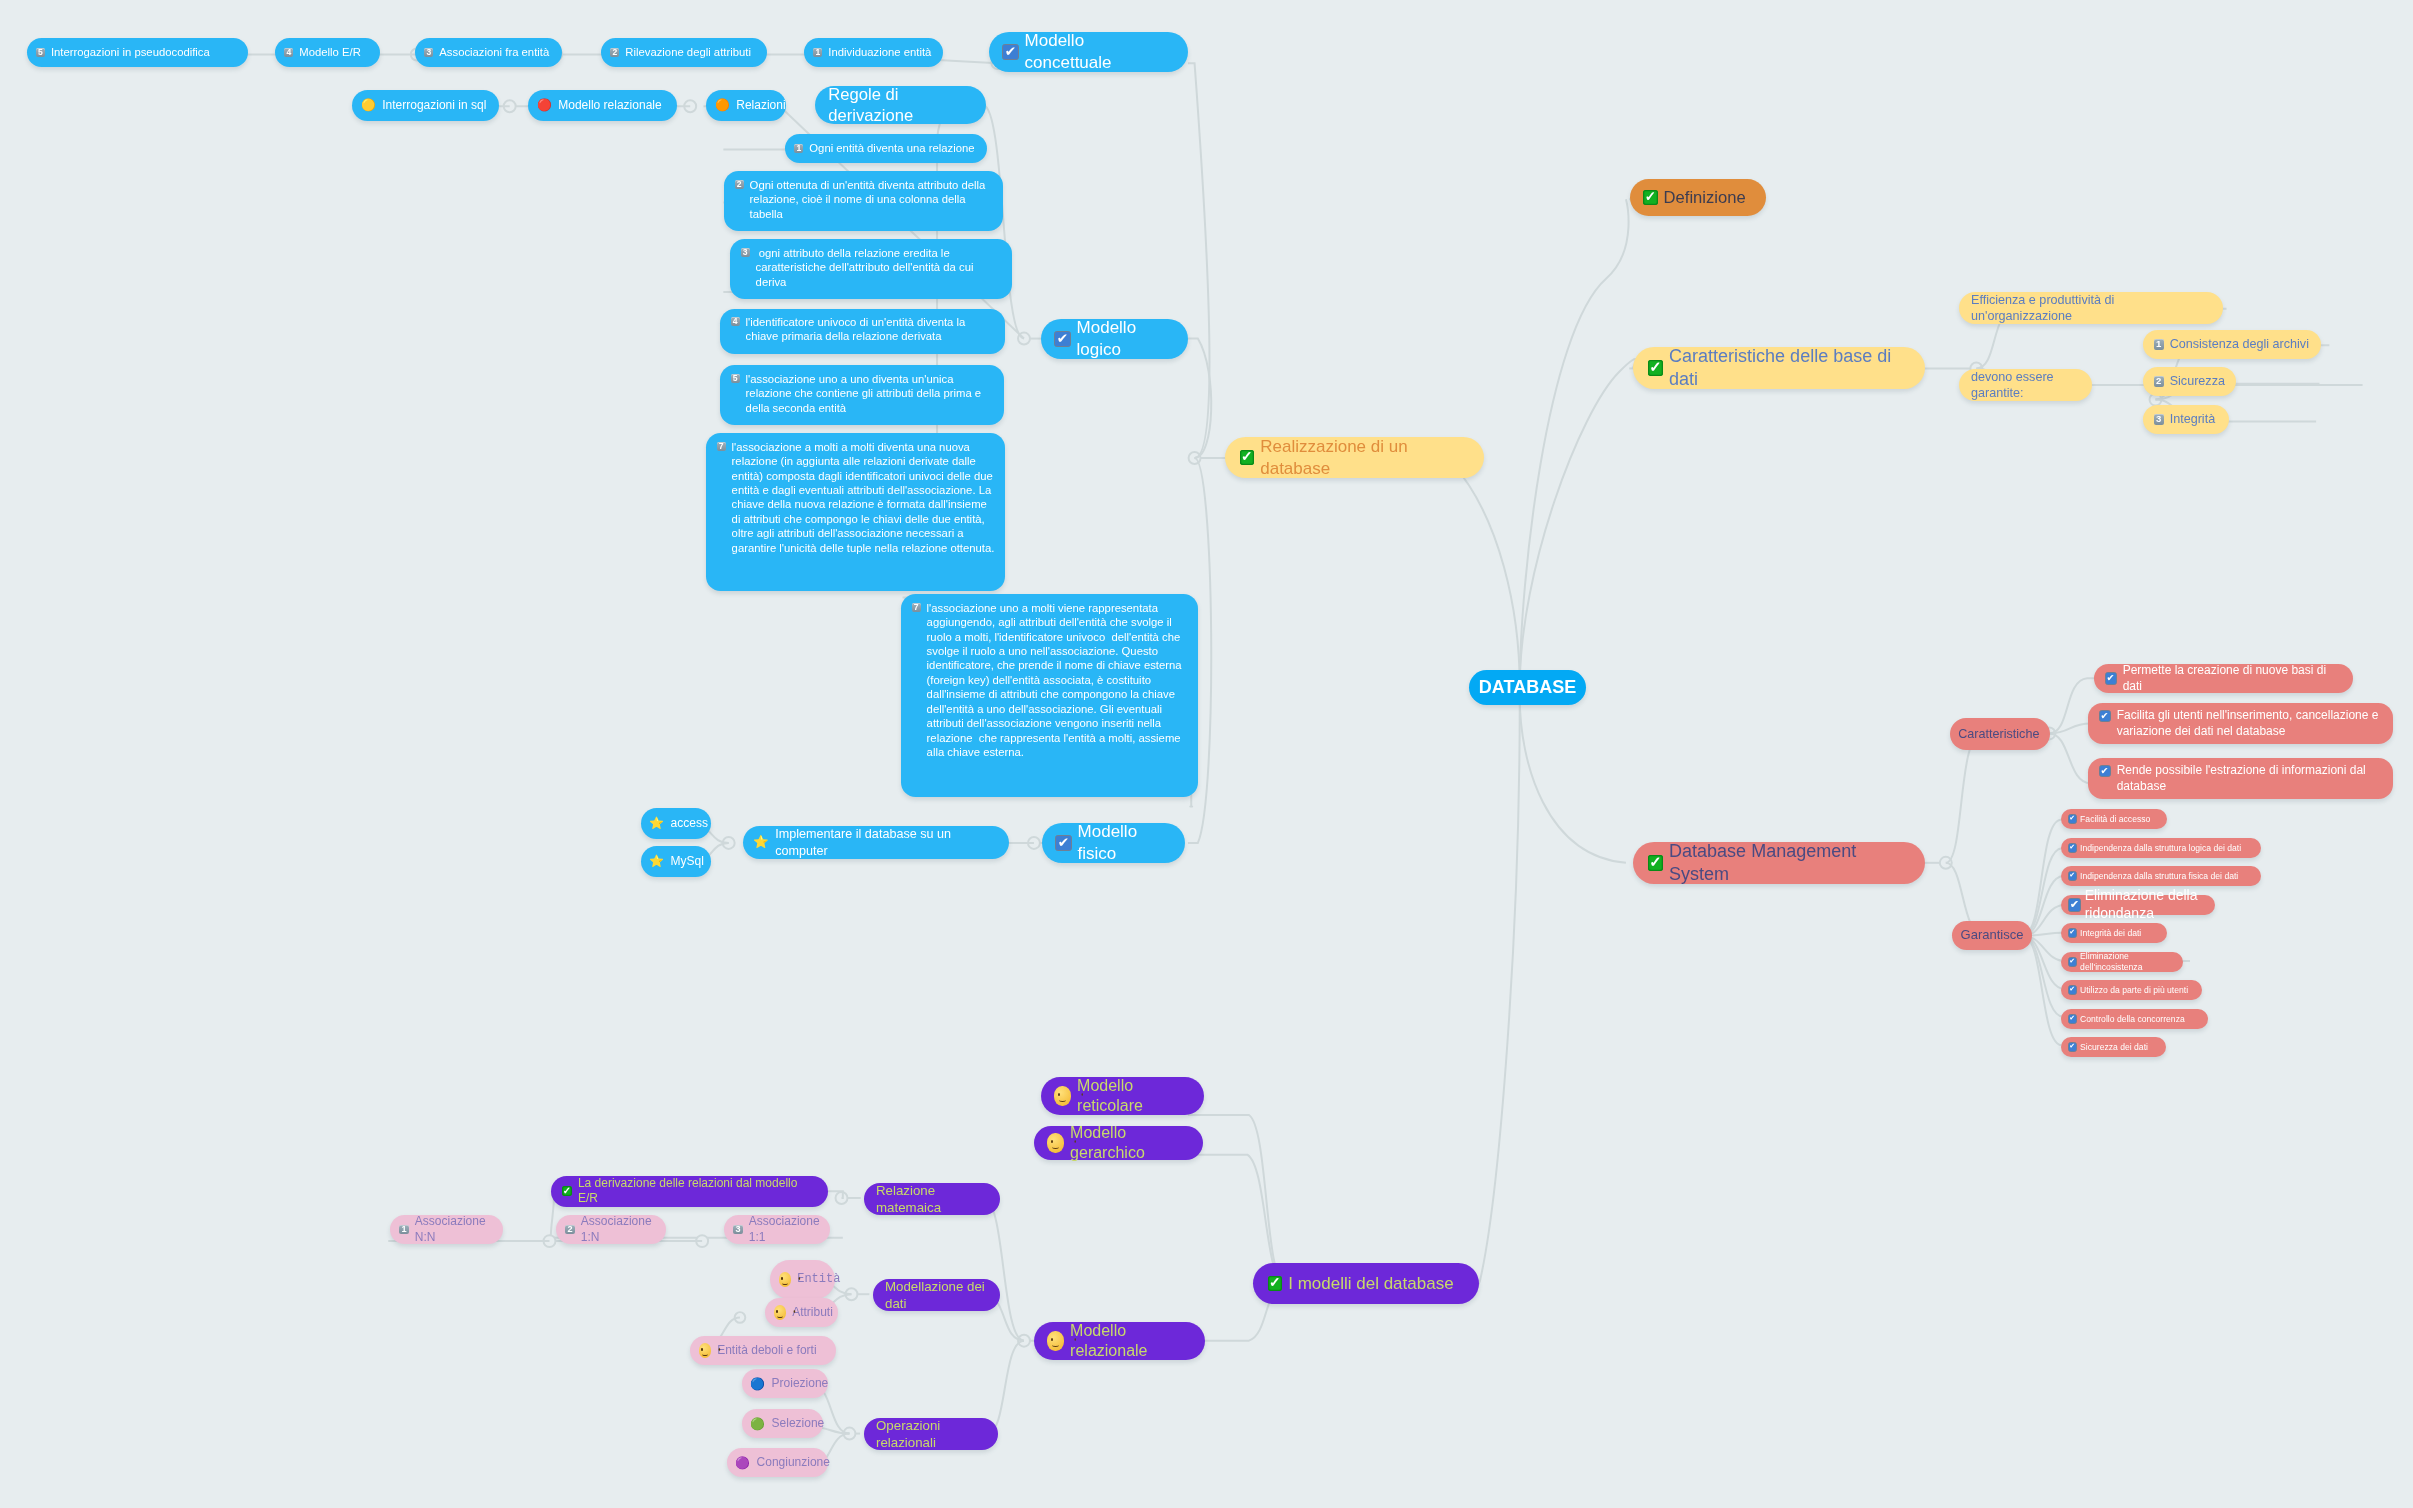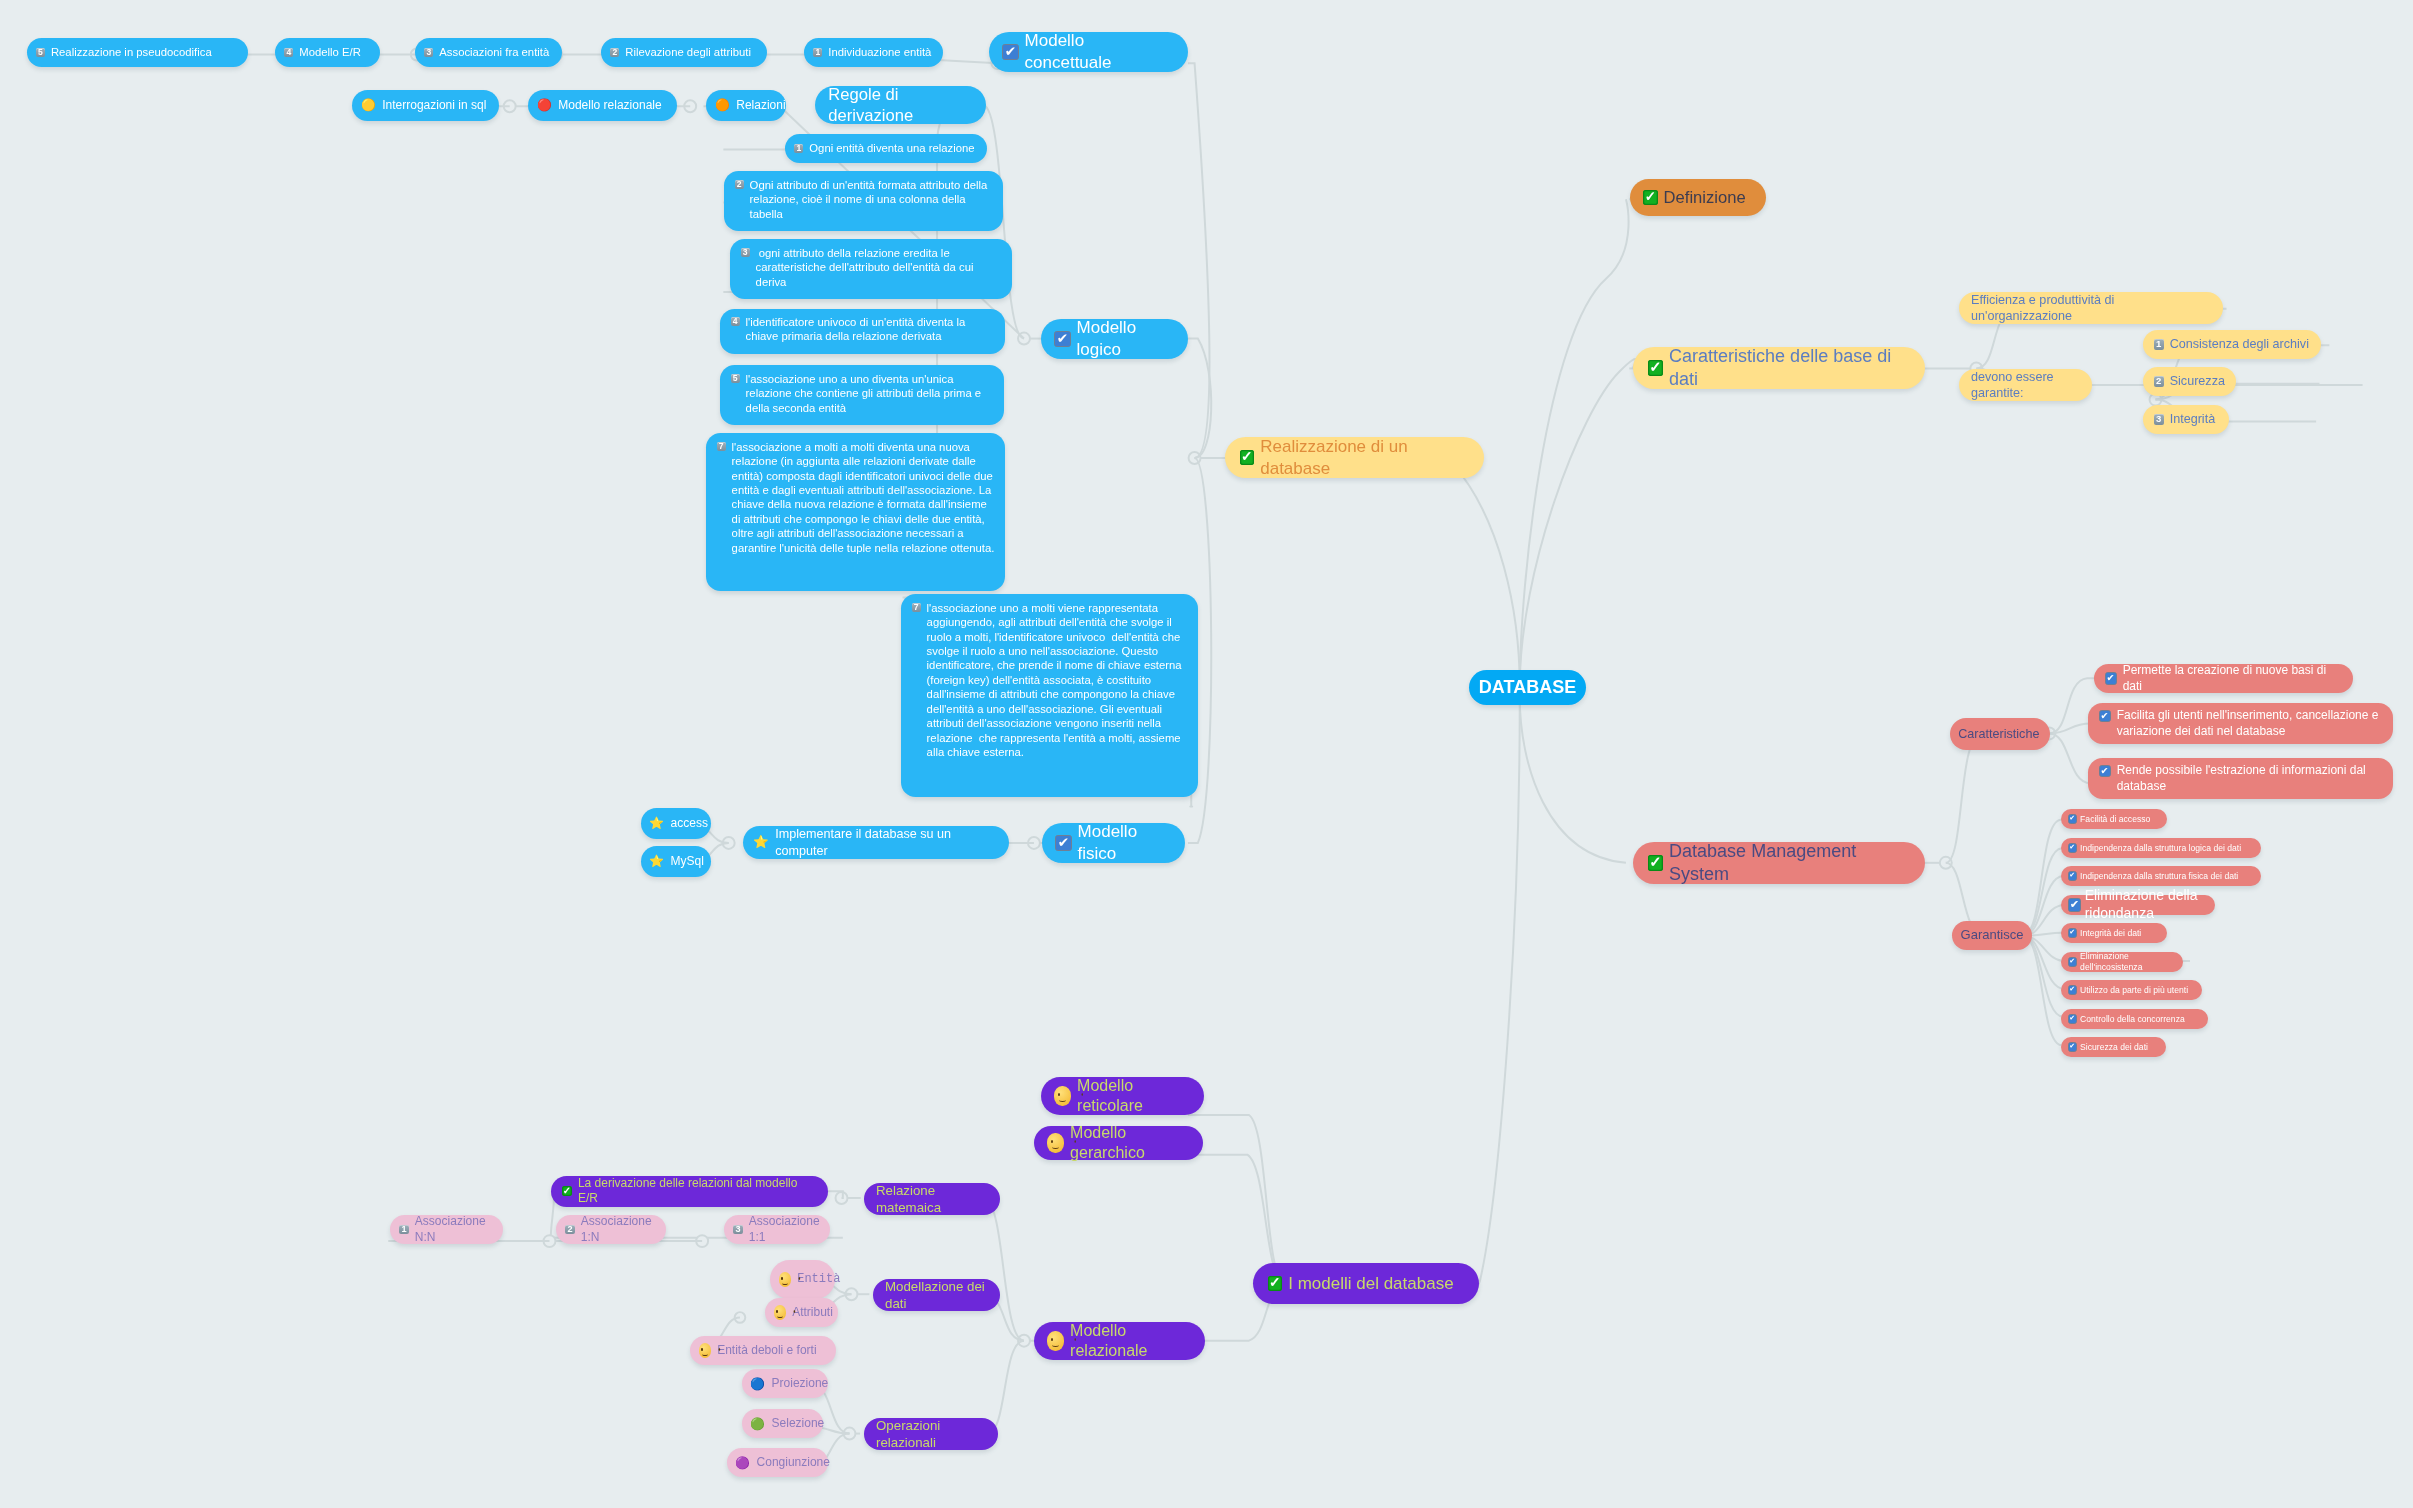--- a/index.html
+++ b/index.html
@@ -328,21 +328,21 @@
   <div class="node blue" style="left:415px;top:38px;width:147px;height:29px;padding:0 9.3px;font-size:11.3px;">
     <span class="ico numbox">3</span>
     <span class="txt">Associazioni fra entità</span>
   </div>
   <div class="node blue" style="left:275px;top:38px;width:105px;height:29px;padding:0 9.3px;font-size:11.3px;">
     <span class="ico numbox">4</span>
     <span class="txt">Modello E/R</span>
   </div>
   <div class="node blue" style="left:26.6px;top:38px;width:221px;height:29px;padding:0 9.3px;font-size:11.3px;">
     <span class="ico numbox">5</span>
-    <span class="txt">Realizzazione in pseudocodifica</span>
+    <span class="txt">Interrogazioni in pseudocodifica</span>
   </div>
 
   <div class="node blue" style="left:1041px;top:319px;width:147px;height:40px;padding:0 13.3px;font-size:17px;">
     <span class="ico chk">✔</span>
     <span class="txt">Modello logico</span>
   </div>
 
   <div class="node blue" style="left:815px;top:86px;width:171px;height:38px;padding:0 13.3px;font-size:16.6px;justify-content:center;">
     <span class="txt">Regole di derivazione</span>
   </div>
@@ -358,21 +358,21 @@
     <span class="ico flag">🟡</span>
     <span class="txt">Interrogazioni in sql</span>
   </div>
 
   <div class="node blue" style="left:785px;top:134px;width:202px;height:29px;padding:0 9.3px;font-size:11.3px;">
     <span class="ico numbox">1</span>
     <span class="txt">Ogni entità diventa una relazione</span>
   </div>
   <div class="node blue rect" style="left:724px;top:171px;width:279px;height:60px;padding:6.6px 10.6px;font-size:11.3px;align-items:flex-start;">
     <span class="ico numbox" style="margin-top:2px;">2</span>
-    <span class="txt">Ogni attributo di un'entità formata attributo della relazione, cioè il nome di una colonna della tabella</span>
+    <span class="txt">Ogni ottenuta di un'entità diventa attributo della relazione, cioè il nome di una colonna della tabella</span>
   </div>
   <div class="node blue rect" style="left:730px;top:239px;width:282px;height:60px;padding:6.6px 10.6px;font-size:11.3px;align-items:flex-start;">
     <span class="ico numbox" style="margin-top:2px;">3</span>
     <span class="txt"> ogni attributo della relazione eredita le caratteristiche dell'attributo dell'entità da cui deriva</span>
   </div>
   <div class="node blue rect" style="left:720px;top:309px;width:285px;height:45px;padding:6px 10.6px;font-size:11.3px;align-items:flex-start;">
     <span class="ico numbox" style="margin-top:2px;">4</span>
     <span class="txt">l'identificatore univoco di un'entità diventa la chiave primaria della relazione derivata</span>
   </div>
   <div class="node blue rect" style="left:720px;top:365px;width:284px;height:60px;padding:6.6px 10.6px;font-size:11.3px;align-items:flex-start;">

